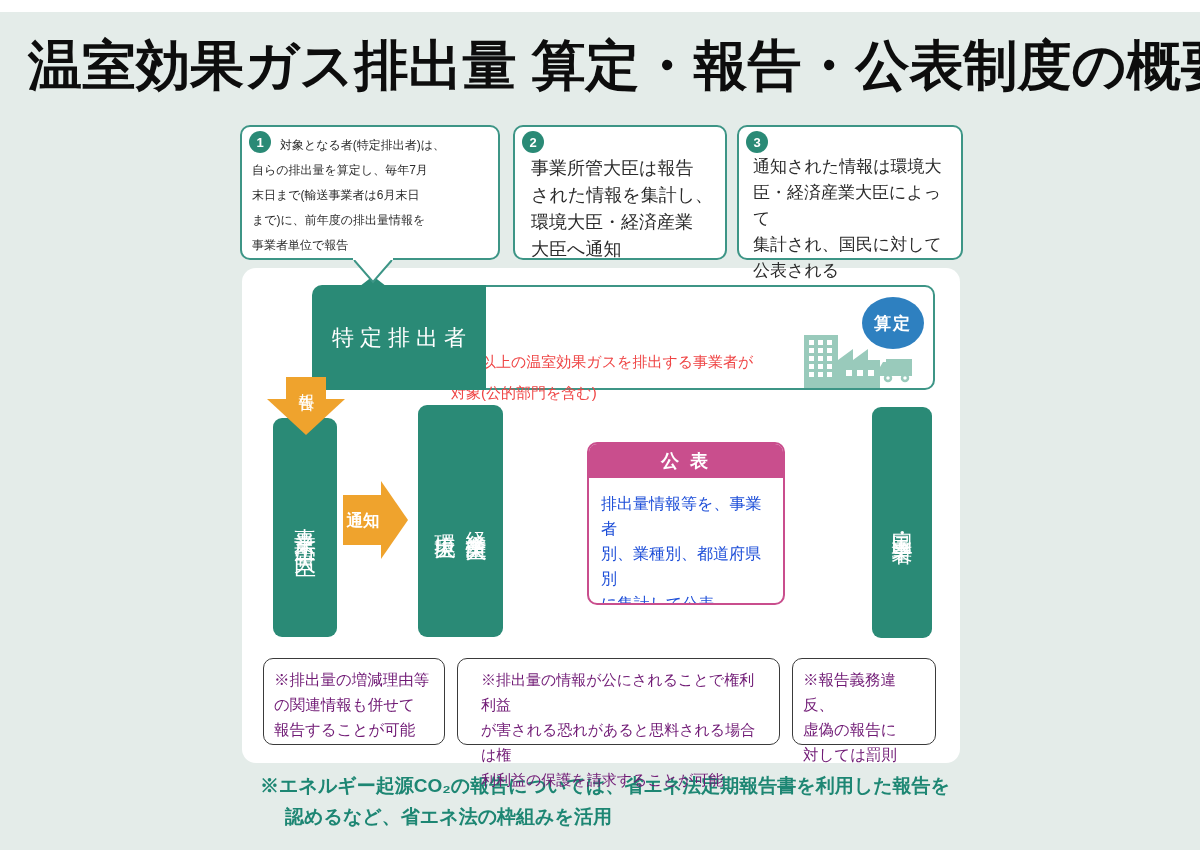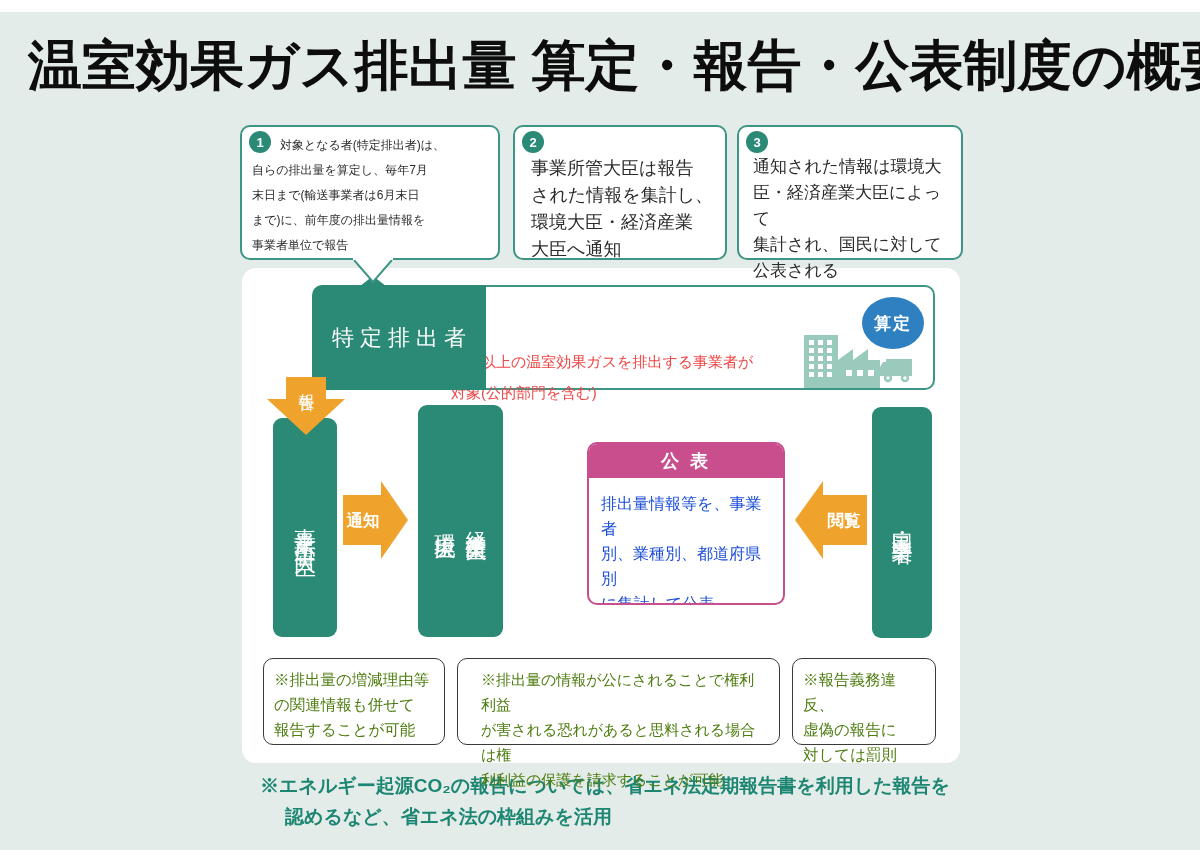--- a/index.html
+++ b/index.html
@@ -88,21 +88,21 @@
 
   
   #publish{position:absolute;left:587px;top:442px;width:198px;height:163px;background:#fff;
            border:2.5px solid #c94e8d;border-radius:10px;box-sizing:border-box;overflow:hidden;z-index:2;}
   .pub-head{height:34px;background:#c94e8d;display:flex;align-items:center;justify-content:center;
             color:#fff;font-size:18px;font-weight:bold;letter-spacing:3px;}
   .pub-body{padding:13px 8px 0 12px;font-size:16px;line-height:25px;color:#1d4ed8;white-space:pre-line;}
 
   
   .note{position:absolute;background:#fff;border:1.5px solid #3a3a3a;border-radius:10px;box-sizing:border-box;
-        color:#4d7c0f;white-space:pre-line;z-index:2;}
+        color:#701a75;white-space:pre-line;z-index:2;}
   #note1{left:263px;top:658px;width:182px;height:87px;padding:8px 10px;font-size:15.5px;line-height:25px;}
   #note2{left:457px;top:658px;width:323px;height:87px;padding:8px 23px;font-size:15px;line-height:25px;}
   #note3{left:792px;top:658px;width:144px;height:87px;padding:8px 10px;font-size:15.5px;line-height:25px;}
 
   
   #footnote{position:absolute;left:260px;top:770px;color:#1d8673;font-weight:bold;font-size:19px;line-height:31px;}
   #footnote .l2{margin-left:25px;}
 </style>
 </head>
 <body>
@@ -203,25 +203,20 @@
     <span class="vtext">国民・事業者</span>
   </div>
 
   <div class="ar" id="ar-notify">
     <div class="shaft"></div>
     <div class="head"></div>
     <span class="lbl">通知</span>
   </div>
 
 
-  <div class="ar" id="ar-view">
-    <div class="head"></div>
-    <div class="shaft"></div>
-    <span class="lbl">閲覧</span>
-  </div>
 
   <div id="publish">
     <div class="pub-head">公 表</div>
     <div class="pub-body">排出量情報等を、事業者
 別、業種別、都道府県別
 に集計して公表</div>
   </div>
 
   <div class="note" id="note1">※排出量の増減理由等
 の関連情報も併せて

